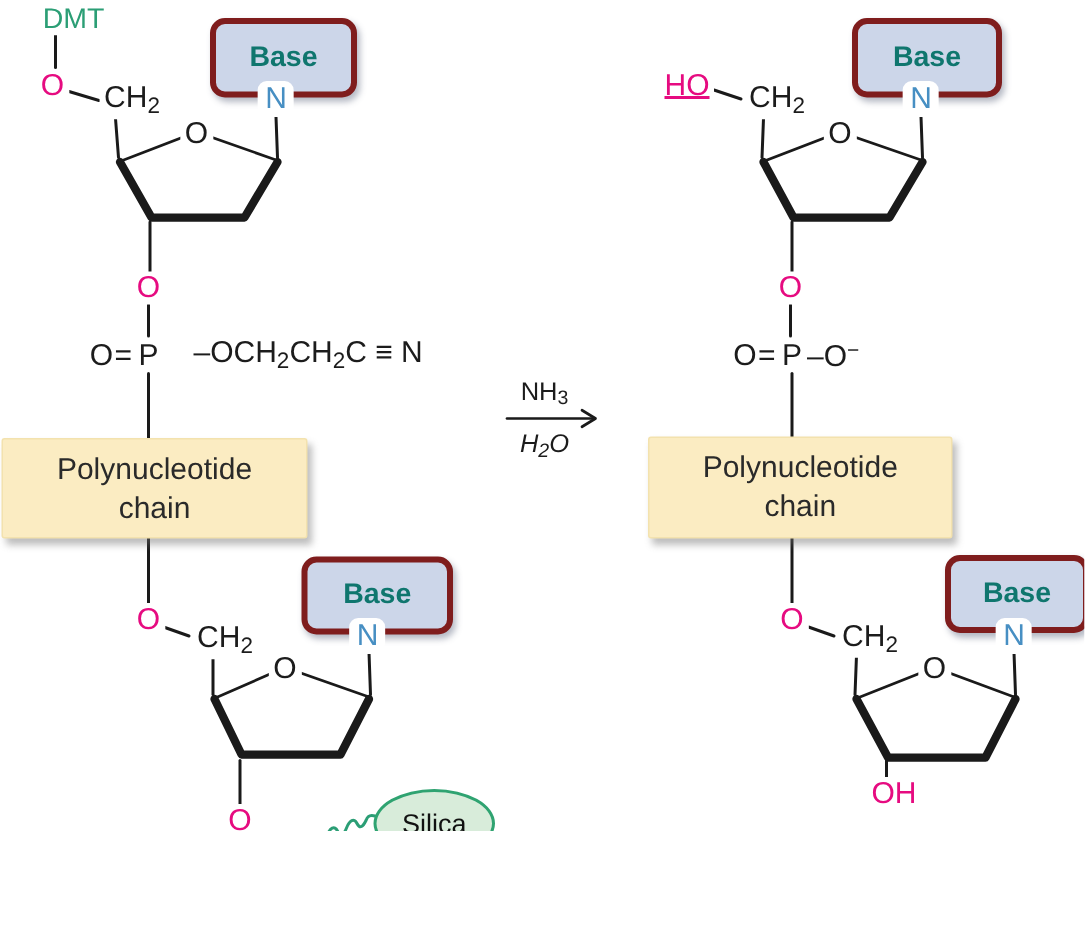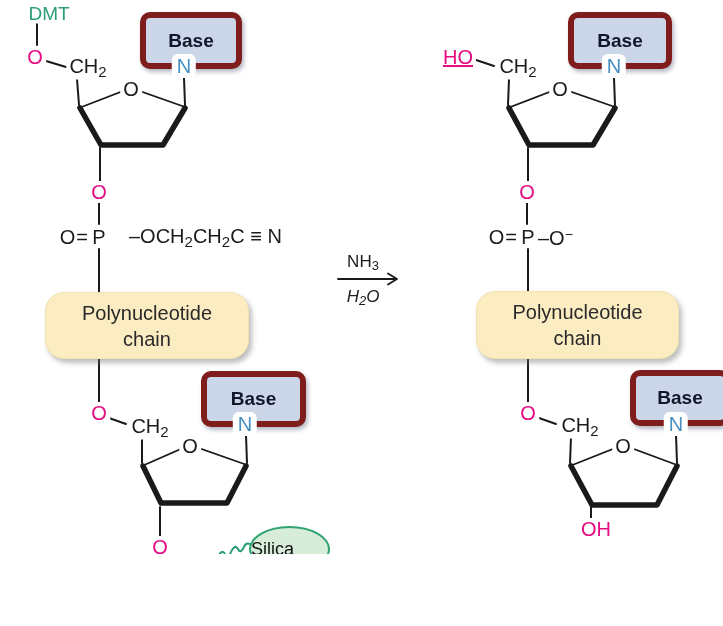--- a/index.html
+++ b/index.html
@@ -19,36 +19,36 @@
   .green{color:#2b9e75;}
   .blue{color:#478fc3;}
   .sz19{font-size:19px;}
   .sz17{font-size:17px;}
   .sub{font-size:15px;vertical-align:-4px;}
   .sub-sm{font-size:13px;vertical-align:-3px;}
   .sup{font-size:14px;vertical-align:6px;}
   .n-atom{padding:2px 5px;border-radius:6px;}
   .base-box{
     position:absolute;z-index:1;
-    background:#ccd6e9;border:6px solid #7f1d1d;border-radius:10px;
+    background:#ccd6e9;border:4px solid #7f1d1d;border-radius:10px;
     box-shadow:2px 3px 4px rgba(90,100,125,.45);
     display:flex;align-items:center;justify-content:center;
-    font-weight:700;font-size:19px;color:#0f172a;
+    font-weight:700;font-size:19px;color:#0f766e;
   }
   .chain-box{
     position:absolute;z-index:1;
-    background:#fbecc2;border:1px solid #f3e2ae;border-radius:19px;
+    background:#fbecc2;border:1px solid #f3e2ae;border-radius:2px;
     box-shadow:3px 4px 5px rgba(110,110,110,.45);
     display:flex;flex-direction:column;align-items:center;justify-content:center;
-    font-size:20px;color:#2a2a2a;line-height:26px;margin-left:44px;
+    font-size:20px;color:#2a2a2a;line-height:26px;
   }
   .silica-pill{
     position:absolute;z-index:2;left:249px;top:526px;width:77px;height:42px;
     background:#d8ecda;border:2px solid #2fa371;border-radius:50%;
-    display:flex;align-items:center;justify-content:flex-start;
+    display:flex;align-items:center;justify-content:center;
     font-size:18px;color:#111;
   }
   .letterspace{letter-spacing:1px;}
 </style>
 </head>
 <body>
 
 <div class="stage">
 
   <svg class="bonds" width="723" height="626" viewBox="0 0 723 626" fill="none" stroke="#1a1a1a" stroke-width="2" stroke-linecap="round">

